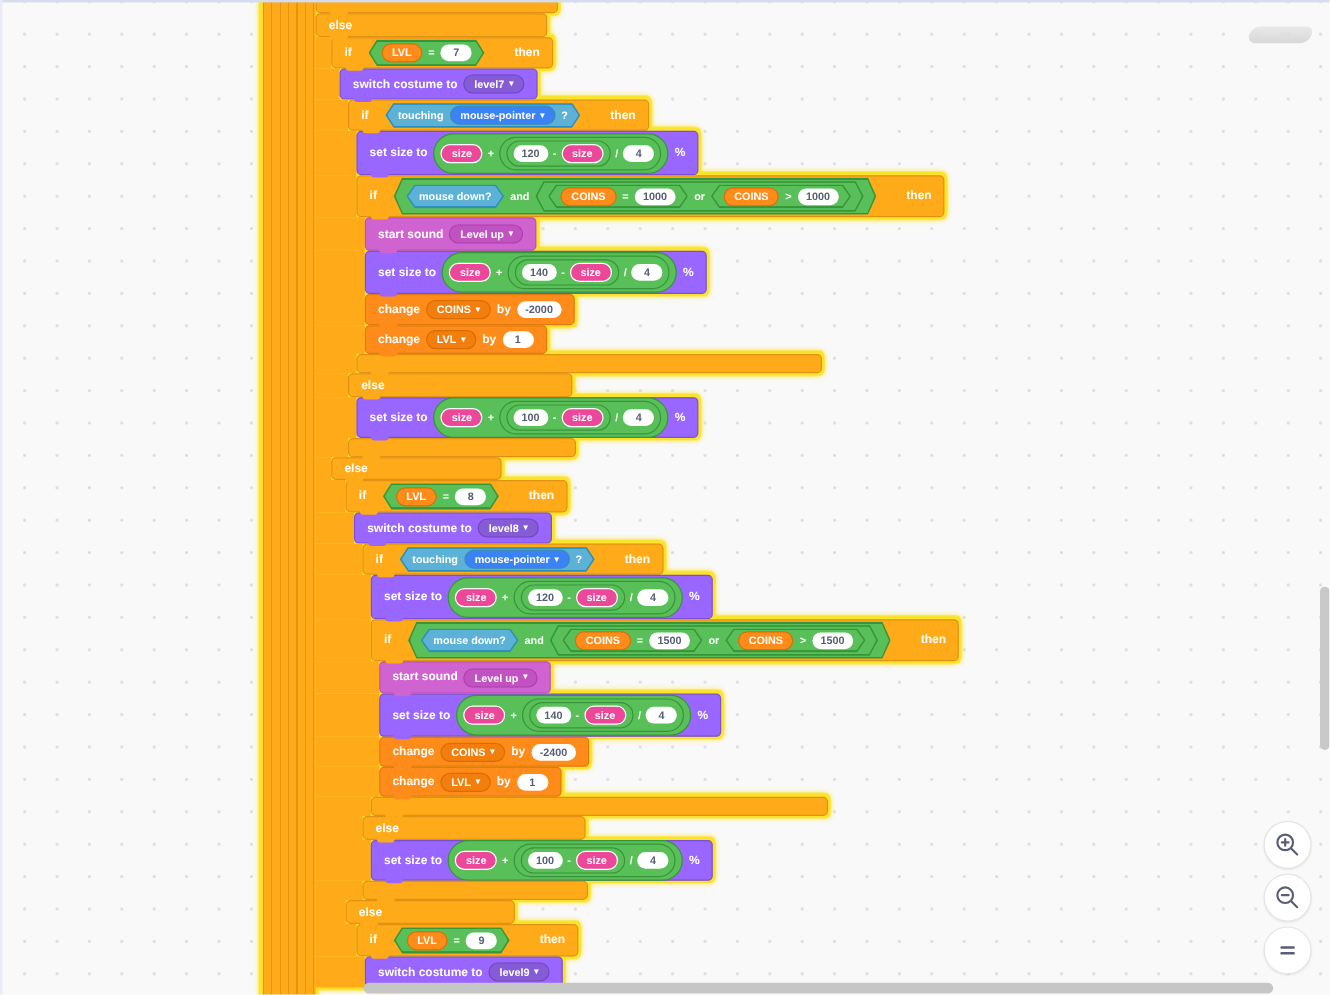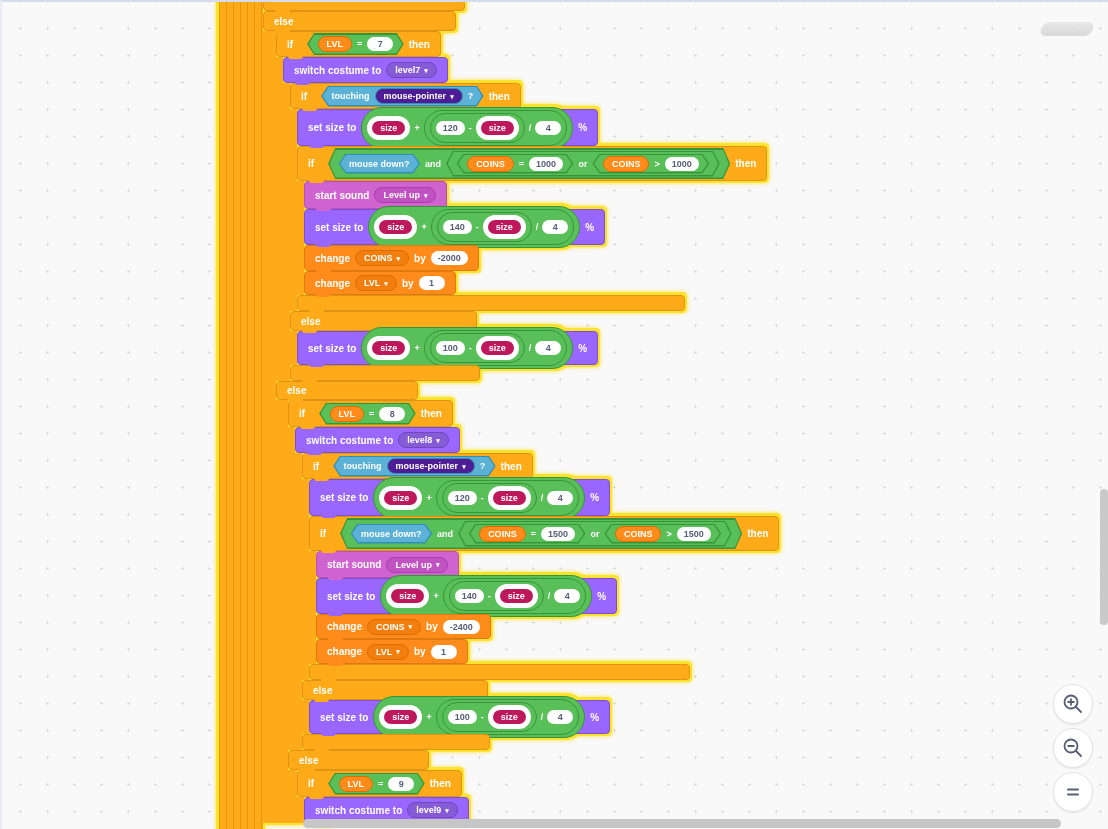--- a/index.html
+++ b/index.html
@@ -25,33 +25,33 @@
   .blk::after{content:"";position:absolute;left:11px;bottom:-3px;width:15px;height:4px;
     background:inherit;border-radius:0 0 3px 3px;z-index:5;}
   .bar{padding:0;}
   .c-ctrl{background:#ffab19;border-color:#df9213;}
   .c-looks{background:#9966ff;border-color:#7a4fd1;}
   .c-sound{background:#cf63cf;border-color:#b94fb9;}
   .c-vars{background:#ff8c1a;border-color:#e07a0e;}
 
   .lb{display:inline-block;}
   .if-lb{margin-right:9px;text-align:right;}
-  .then-lb{margin-left:0;}
+  .then-lb{margin-left:20px;}
 
   .inov{background:#fff;color:#575e75;border-radius:999px;padding:1px 7px;
     font-size:9px;font-weight:bold;min-width:12px;text-align:center;line-height:12px;}
   .pill{border-radius:999px;padding:1px 8px;font-size:9px;font-weight:bold;line-height:12px;}
   .pill-var{background:#ff8c1a;border:1px solid #db6e00;}
-  .pill-size{background:#be185d;border:5px solid #ffffff;}
+  .pill-size{background:#ec4899;border:1px solid #ffffff;}
 
   .dd{border-radius:999px;padding:1px 8px;display:inline-flex;align-items:center;gap:4px;
     font-size:9px;font-weight:bold;line-height:12px;color:#fff;}
   .dd-looks{background:#855cd6;border:1px solid #7146c0;}
   .dd-sound{background:#c152c1;border:1px solid #ad3fad;}
-  .dd-sense{background:#4c1d95;border:1px solid #3a8cb0;}
+  .dd-sense{background:#3b82f6;border:1px solid #3a8cb0;}
   .dd-vars{background:#f27e0d;border:1px solid #d96e00;}
   .caret{font-size:7px;line-height:7px;}
 
   .hxb{display:inline-flex;align-items:stretch;padding:1.5px;box-sizing:border-box;
     clip-path:polygon(7px 0,calc(100% - 7px) 0,100% 50%,calc(100% - 7px) 100%,7px 100%,0 50%);}
   .hxb-g{background:#389438;}
   .hxb-b{background:#2e8eb8;}
   .hx{flex:1;display:inline-flex;align-items:center;gap:5px;padding:0 9px;font-size:9px;
     clip-path:polygon(6px 0,calc(100% - 6px) 0,100% 50%,calc(100% - 6px) 100%,6px 100%,0 50%);}
   .hxb-g>.hx{background:#59c059;}

